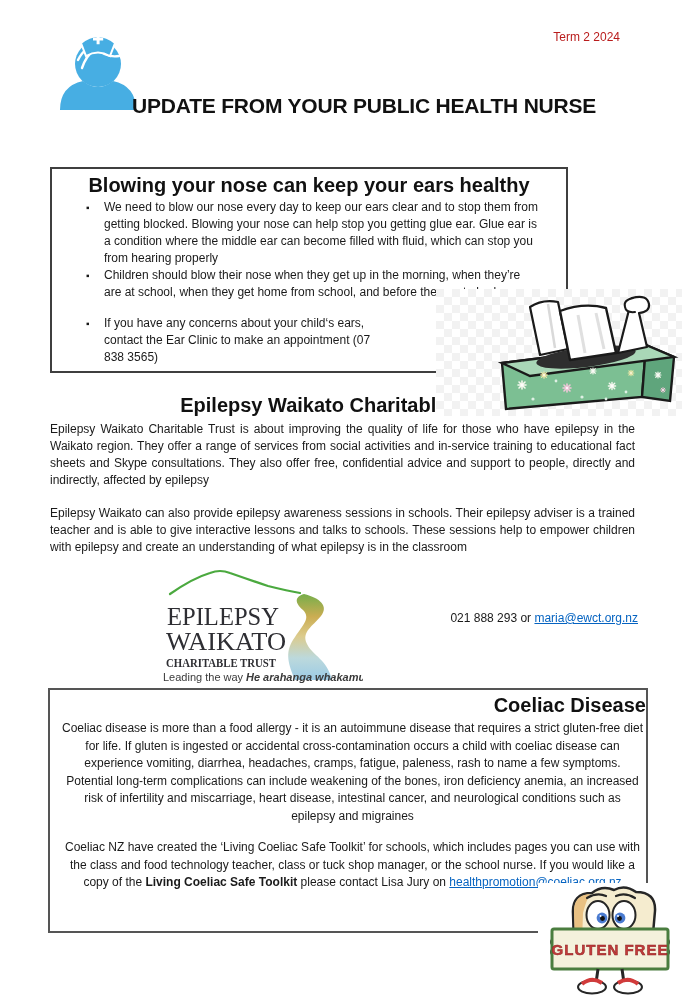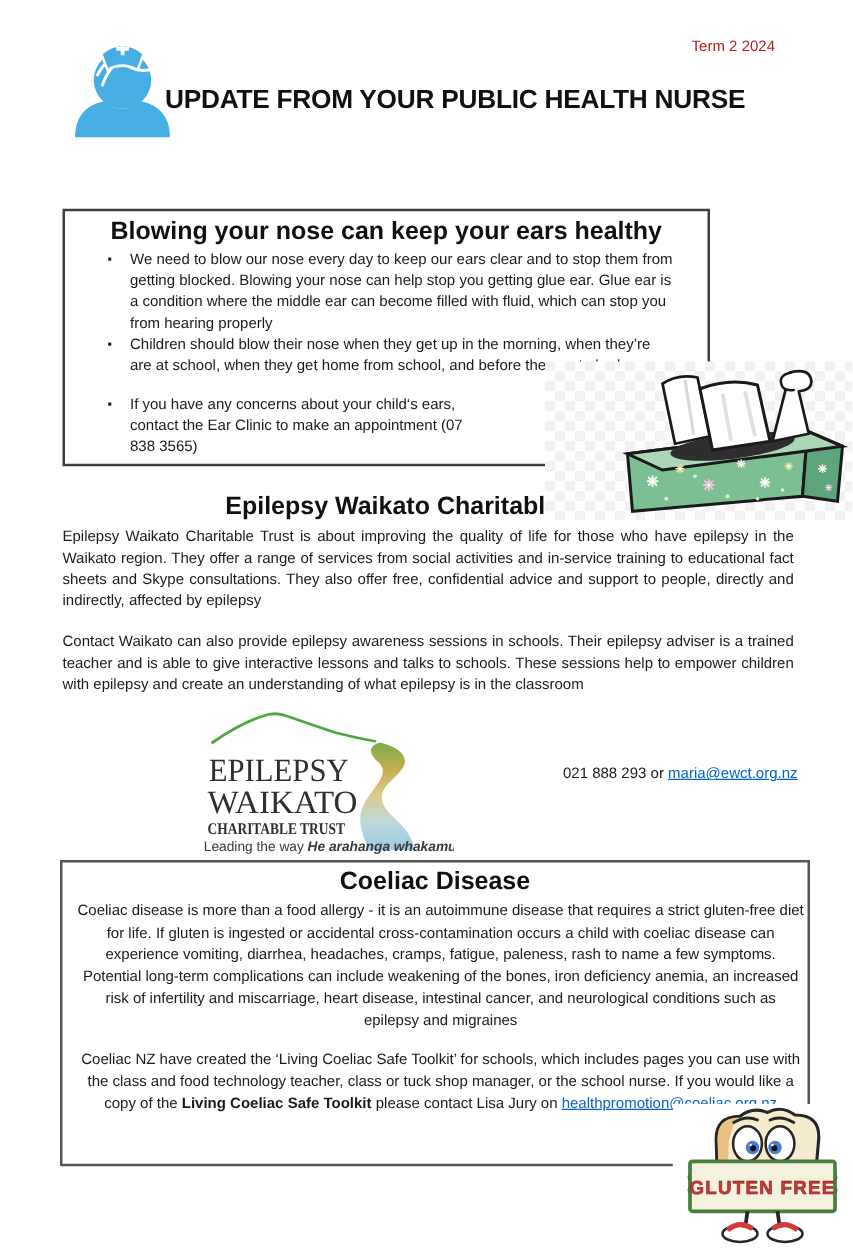--- a/index.html
+++ b/index.html
@@ -3,21 +3,21 @@
 <meta charset="utf-8">
 <style>
   html,body{margin:0;padding:0;background:#fff;}
   .page{position:relative;width:682px;height:1000px;background:#fff;overflow:hidden;
         font-family:"Liberation Sans",sans-serif;color:#1a1a1a;}
 
   .term{position:absolute;top:30px;right:62px;font-size:12px;color:#b91c1c;}
 
   .nurse{position:absolute;left:58px;top:26px;}
 
-  .title{position:absolute;left:132px;top:68px;margin:0;font-size:21px;font-weight:700;
+  .title{position:absolute;left:132px;top:94px;margin:0;font-size:21px;font-weight:700;
          letter-spacing:-0.2px;color:#111;white-space:nowrap;}
 
   .intro{position:absolute;left:50px;top:114px;width:585px;margin:0;
          font-size:12px;line-height:17px;text-align:justify;}
 
   .ears-box{position:absolute;left:50px;top:167px;width:518px;height:206px;
             border:2px solid #3f3f3f;box-sizing:border-box;background:#fff;z-index:1;}
   .ears-box h2{margin:5px 0 2px 0;text-align:center;font-size:20px;font-weight:700;color:#111;}
   .ears-box ul{margin:2px 0 0 0;padding:0 26px 0 52px;list-style:none;}
   .ears-box li{position:relative;font-size:12px;line-height:17px;margin:0;}
@@ -34,21 +34,21 @@
        font-size:12px;line-height:17px;text-align:justify;}
 
   .logo{position:absolute;left:148px;top:558px;}
 
   .contact{position:absolute;left:350px;top:590px;width:288px;text-align:right;
            font-size:12px;line-height:19px;}
   a{color:#0563C1;text-decoration:underline;}
 
   .coeliac-box{position:absolute;left:48px;top:688px;width:600px;height:245px;
                border:2px solid #555;box-sizing:border-box;background:#fff;z-index:1;}
-  .coeliac-box h2{margin:4px 0 3px 0;text-align:center;font-size:20px;font-weight:700;color:#111;}
+  .coeliac-box h2{margin:4px 0 3px 0;text-align:right;font-size:20px;font-weight:700;color:#111;}
   .coeliac-box p{margin:0 3px 0 12px;font-size:12px;line-height:17.5px;text-align:center;}
   .coeliac-box p.p2{margin-top:14px;}
 
   .mascot{position:absolute;left:538px;top:883px;z-index:6;}
 
   svg text{font-family:"Liberation Sans",sans-serif;}
   svg text.serif{font-family:"Liberation Serif",serif;}
 </style>
 </head>
 <body>
@@ -114,21 +114,21 @@
     <use href="#flower" transform="translate(227,101) scale(0.6)" stroke="#EFC7D9"></use>
     <circle cx="97" cy="110" r="1.6" fill="#DFF0E5"></circle>
     <circle cx="120" cy="92" r="1.4" fill="#DFF0E5"></circle>
     <circle cx="146" cy="108" r="1.6" fill="#DFF0E5"></circle>
     <circle cx="170" cy="110" r="1.4" fill="#DFF0E5"></circle>
     <circle cx="190" cy="103" r="1.4" fill="#DFF0E5"></circle>
   </svg>
 
   <h2 class="ep-head">Epilepsy Waikato Charitable Trust</h2>
   <p class="ep1">Epilepsy Waikato Charitable Trust is about improving the quality of life for those who have epilepsy in the Waikato region.  They offer a range of services from social activities and in-service training to educational fact  sheets and  Skype  consultations.   They also  offer  free,  confidential  advice  and support to people, directly and indirectly, affected by epilepsy</p>
-  <p class="ep2">Contact Waikato can also provide epilepsy awareness sessions in schools.  Their epilepsy adviser is a trained teacher and is able to give interactive lessons and talks to schools.  These sessions help to empower children with epilepsy and create an understanding of what epilepsy is in the classroom</p>
+  <p class="ep2">Epilepsy Waikato can also provide epilepsy awareness sessions in schools.  Their epilepsy adviser is a trained teacher and is able to give interactive lessons and talks to schools.  These sessions help to empower children with epilepsy and create an understanding of what epilepsy is in the classroom</p>
 
   <svg class="logo" width="215" height="126" viewBox="0 0 215 126">
     <defs>
       <linearGradient id="river" x1="0" y1="34" x2="0" y2="122" gradientUnits="userSpaceOnUse">
         <stop offset="0" stop-color="#6FAE4A"></stop>
         <stop offset="0.28" stop-color="#CBAD52"></stop>
         <stop offset="0.5" stop-color="#DCCB8C"></stop>
         <stop offset="0.75" stop-color="#BCD9DC"></stop>
         <stop offset="1" stop-color="#9CCBE6"></stop>
       </linearGradient>

